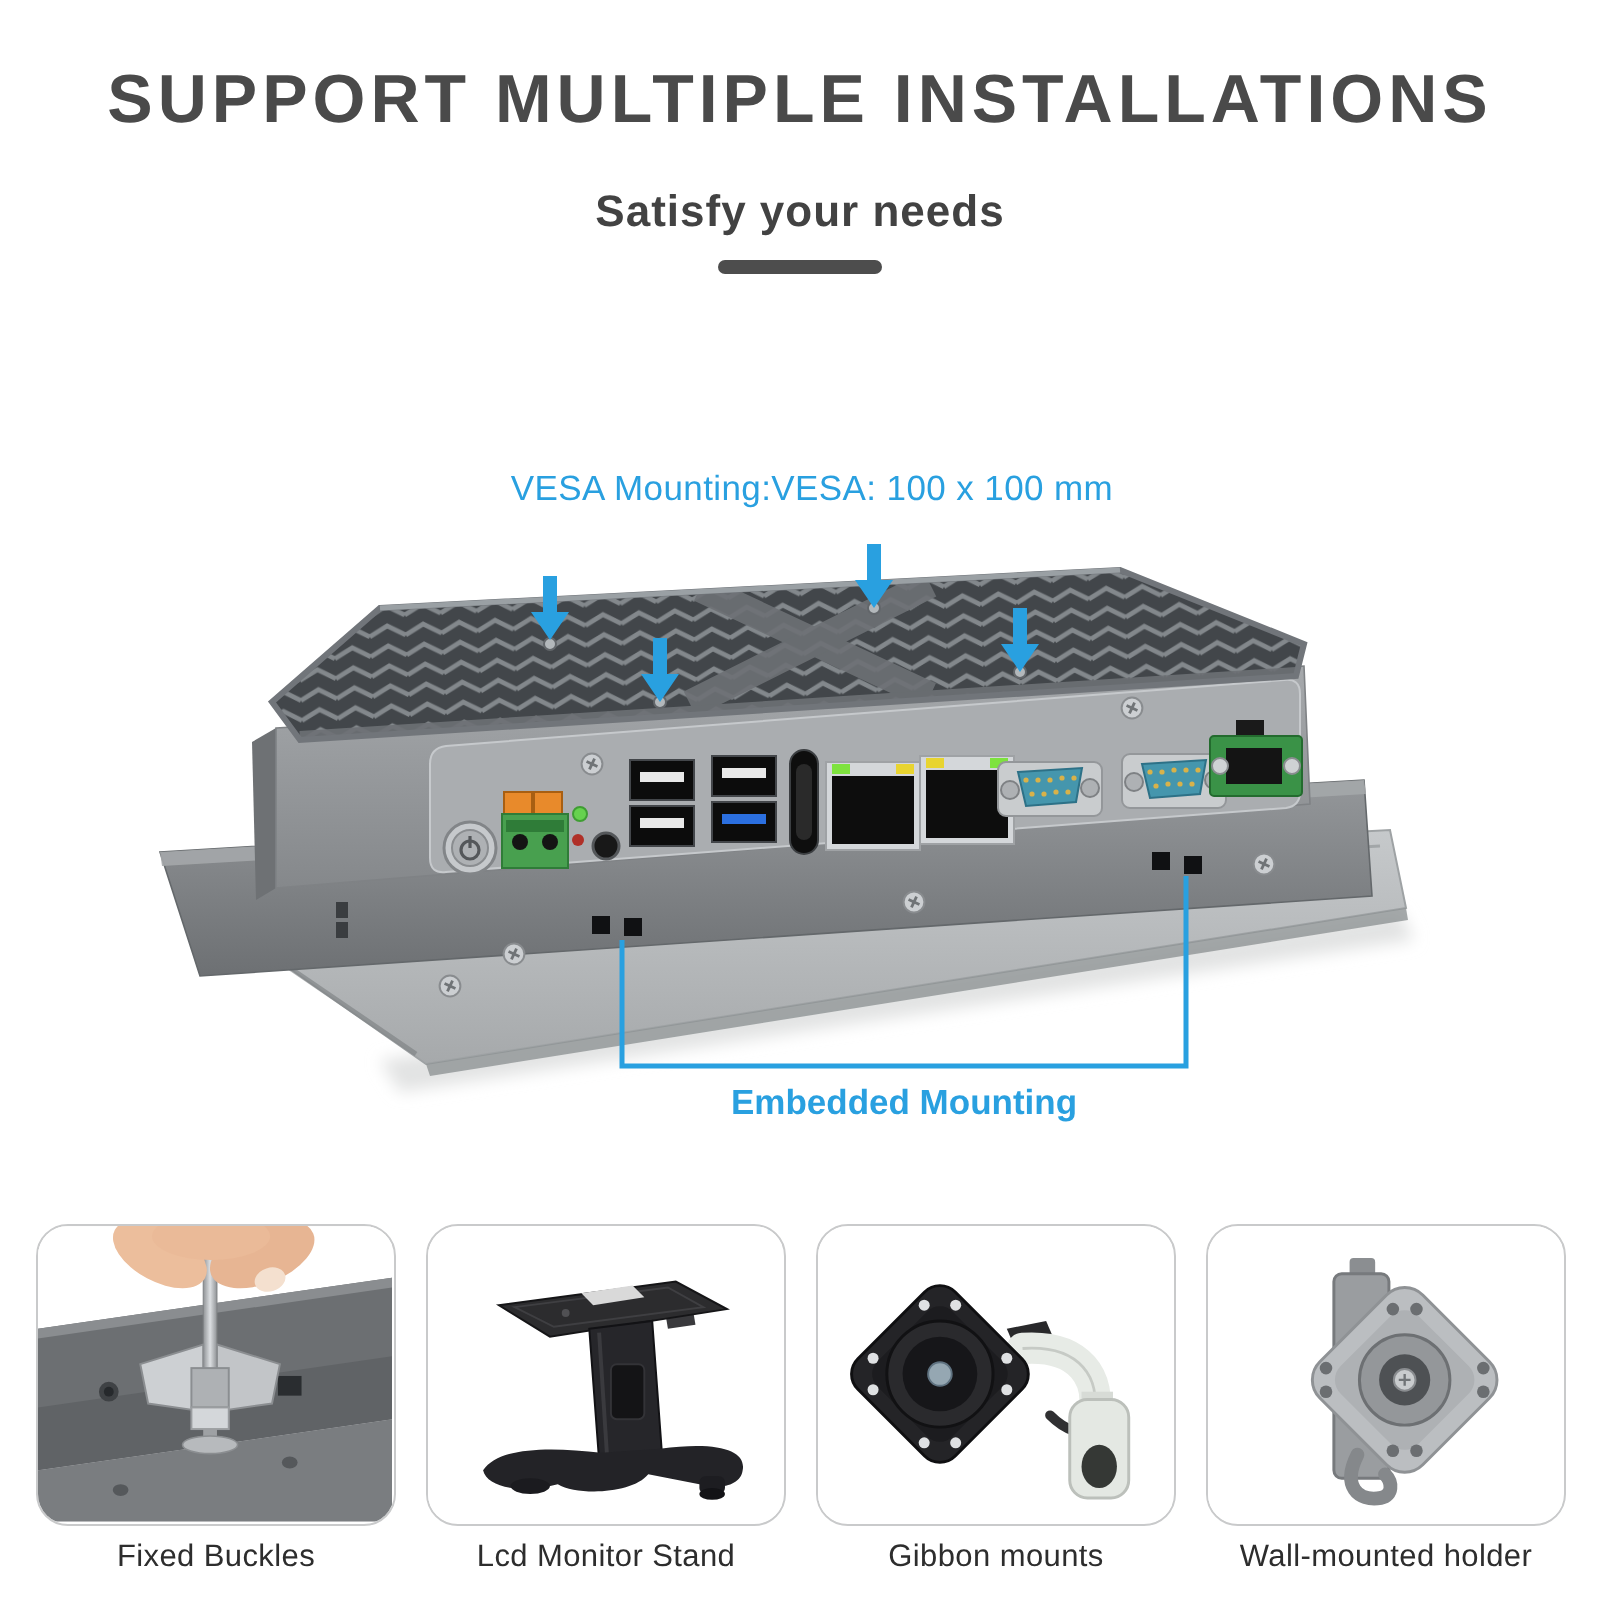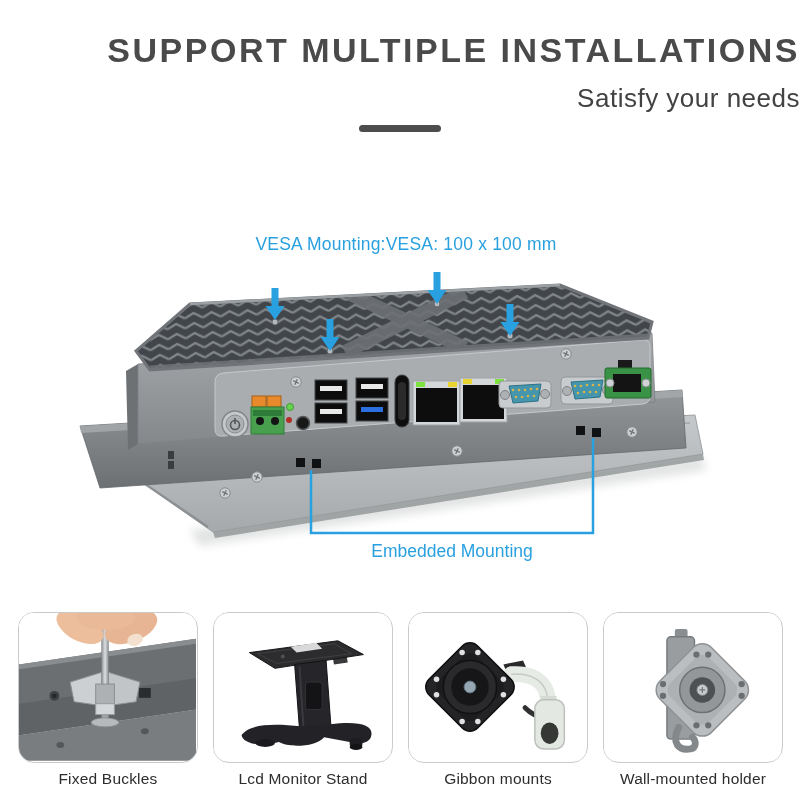--- a/index.html
+++ b/index.html
@@ -1,38 +1,38 @@
 <!DOCTYPE html>
 <html style="--accent: #29a0e0; --heading: #4a4a4a;"><head>
 <meta charset="utf-8">
 <style>
   html,body{margin:0;padding:0;}
   body{
     width:800px;height:800px;background:#ffffff;position:relative;overflow:hidden;
     font-family:"Liberation Sans", sans-serif;
     -webkit-font-smoothing:antialiased;
   }
-  .header{position:absolute;top:0;left:0;width:800px;text-align:right;}
+  .header{position:absolute;top:0;left:0;width:800px;text-align:center;}
   .title{
     margin-top:33px;font-size:34px;font-weight:bold;letter-spacing:2.5px;
     color:#4a4a4a;line-height:1.05;white-space:nowrap;
   }
-  .subtitle{margin-top:14px;font-size:26px;color:#424242;letter-spacing:0.5px;}
+  .subtitle{margin-top:24px;font-size:22px;color:#424242;letter-spacing:0.5px;font-weight:bold;}
   .title-underline{
     width:82px;height:7px;border-radius:4px;background:#4d4d4d;margin:11px auto 0 auto;
   }
   .figure{position:absolute;top:230px;left:0;width:800px;height:360px;padding-left:18px;}
   .device-svg{position:absolute;top:0;left:0;}
   .vesa-label{
     position:absolute;top:4px;left:406px;transform:translateX(-50%);
     font-size:17.5px;color:var(--accent,#29a0e0);white-space:nowrap;letter-spacing:0.2px;
   }
   .embedded-label{
     position:absolute;top:311px;left:452px;transform:translateX(-50%);
-    font-size:17.5px;font-weight:normal;color:var(--accent,#29a0e0);white-space:nowrap;
+    font-size:17.5px;font-weight:bold;color:var(--accent,#29a0e0);white-space:nowrap;
   }
   .accent-fill{fill:var(--accent,#29a0e0);}
   .accent-stroke{stroke:var(--accent,#29a0e0);}
   .options{
     position:absolute;top:612px;left:18px;width:765px;display:flex;gap:15px;justify-content:flex-end;
   }
   .option{width:180px;}
   .option-card{
     box-sizing:border-box;width:180px;height:151px;background:#ffffff;
     border:1.5px solid #c9cacb;border-radius:16px;overflow:hidden;

